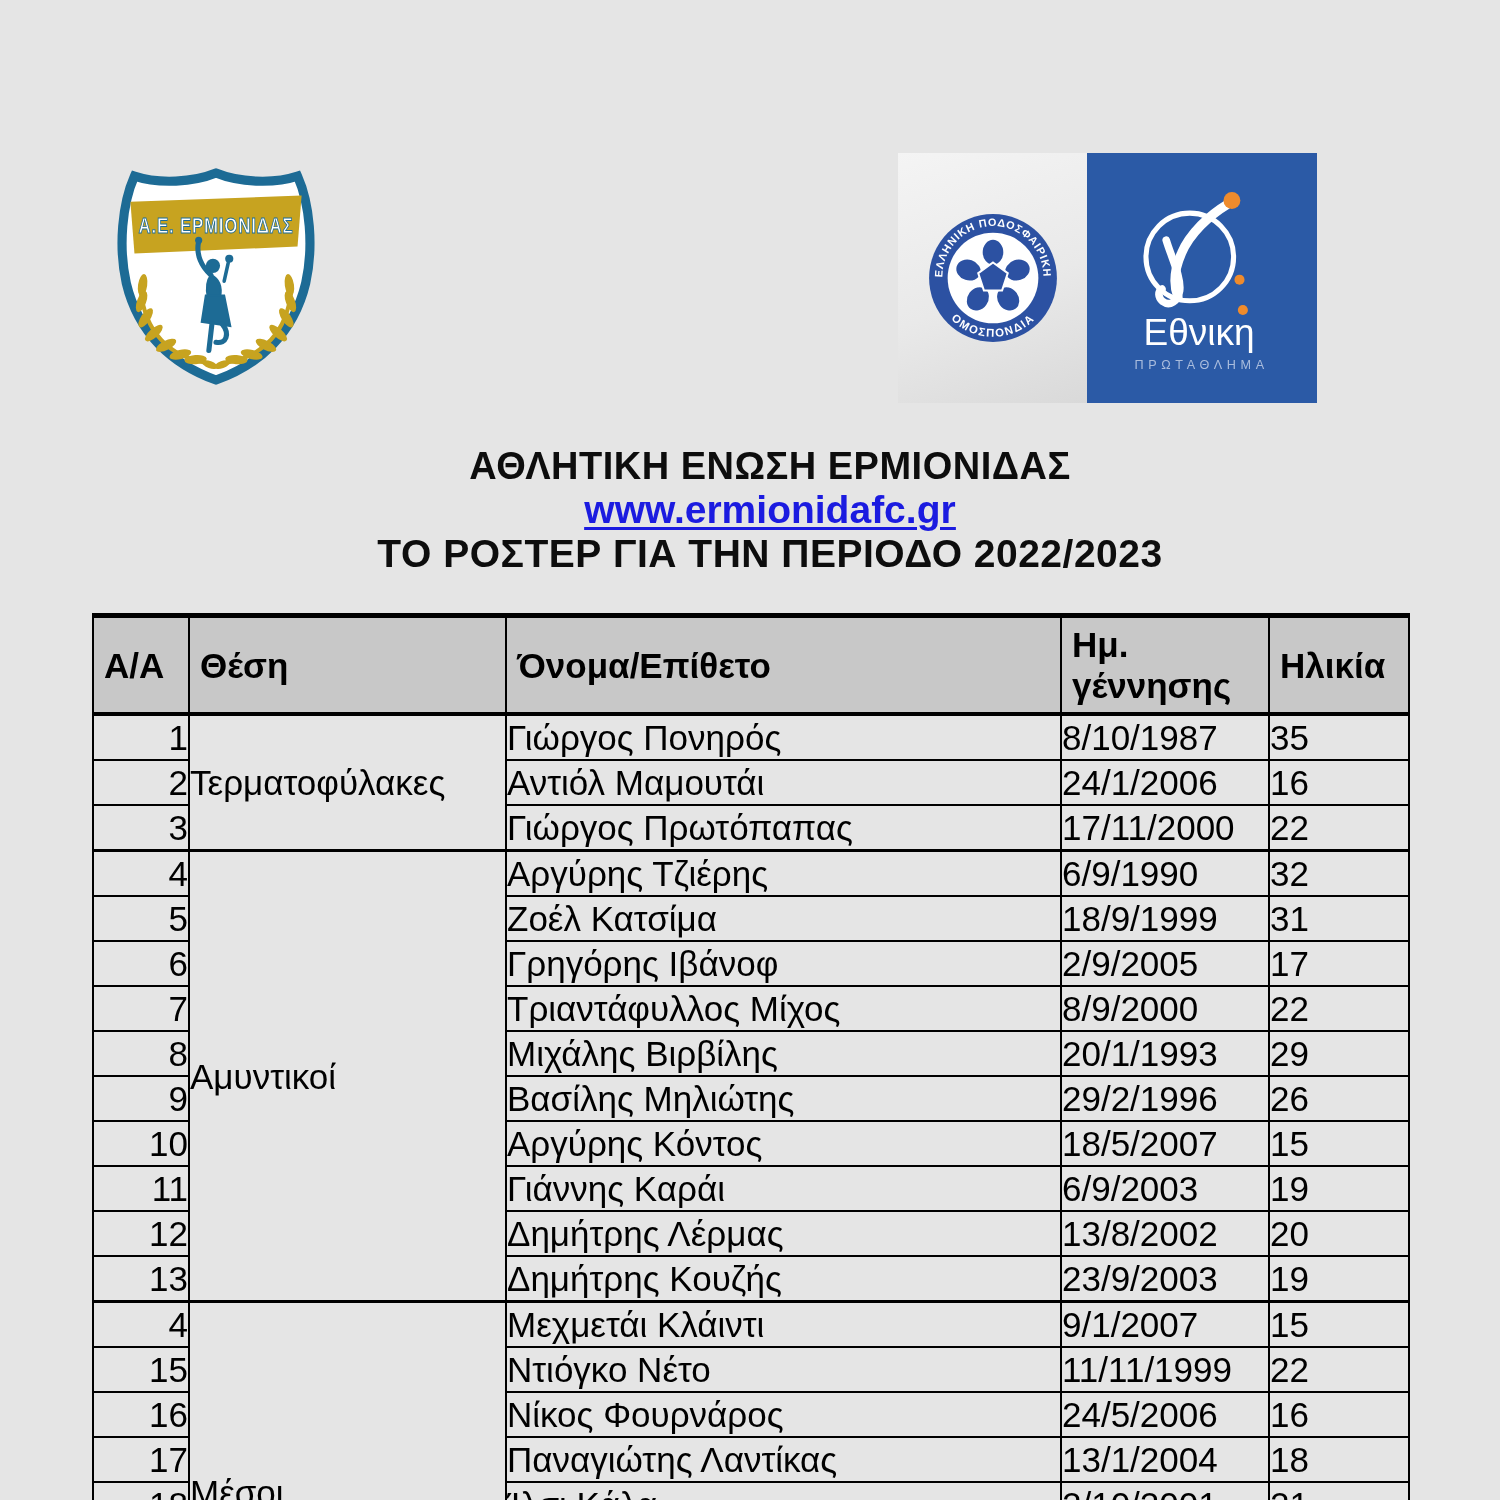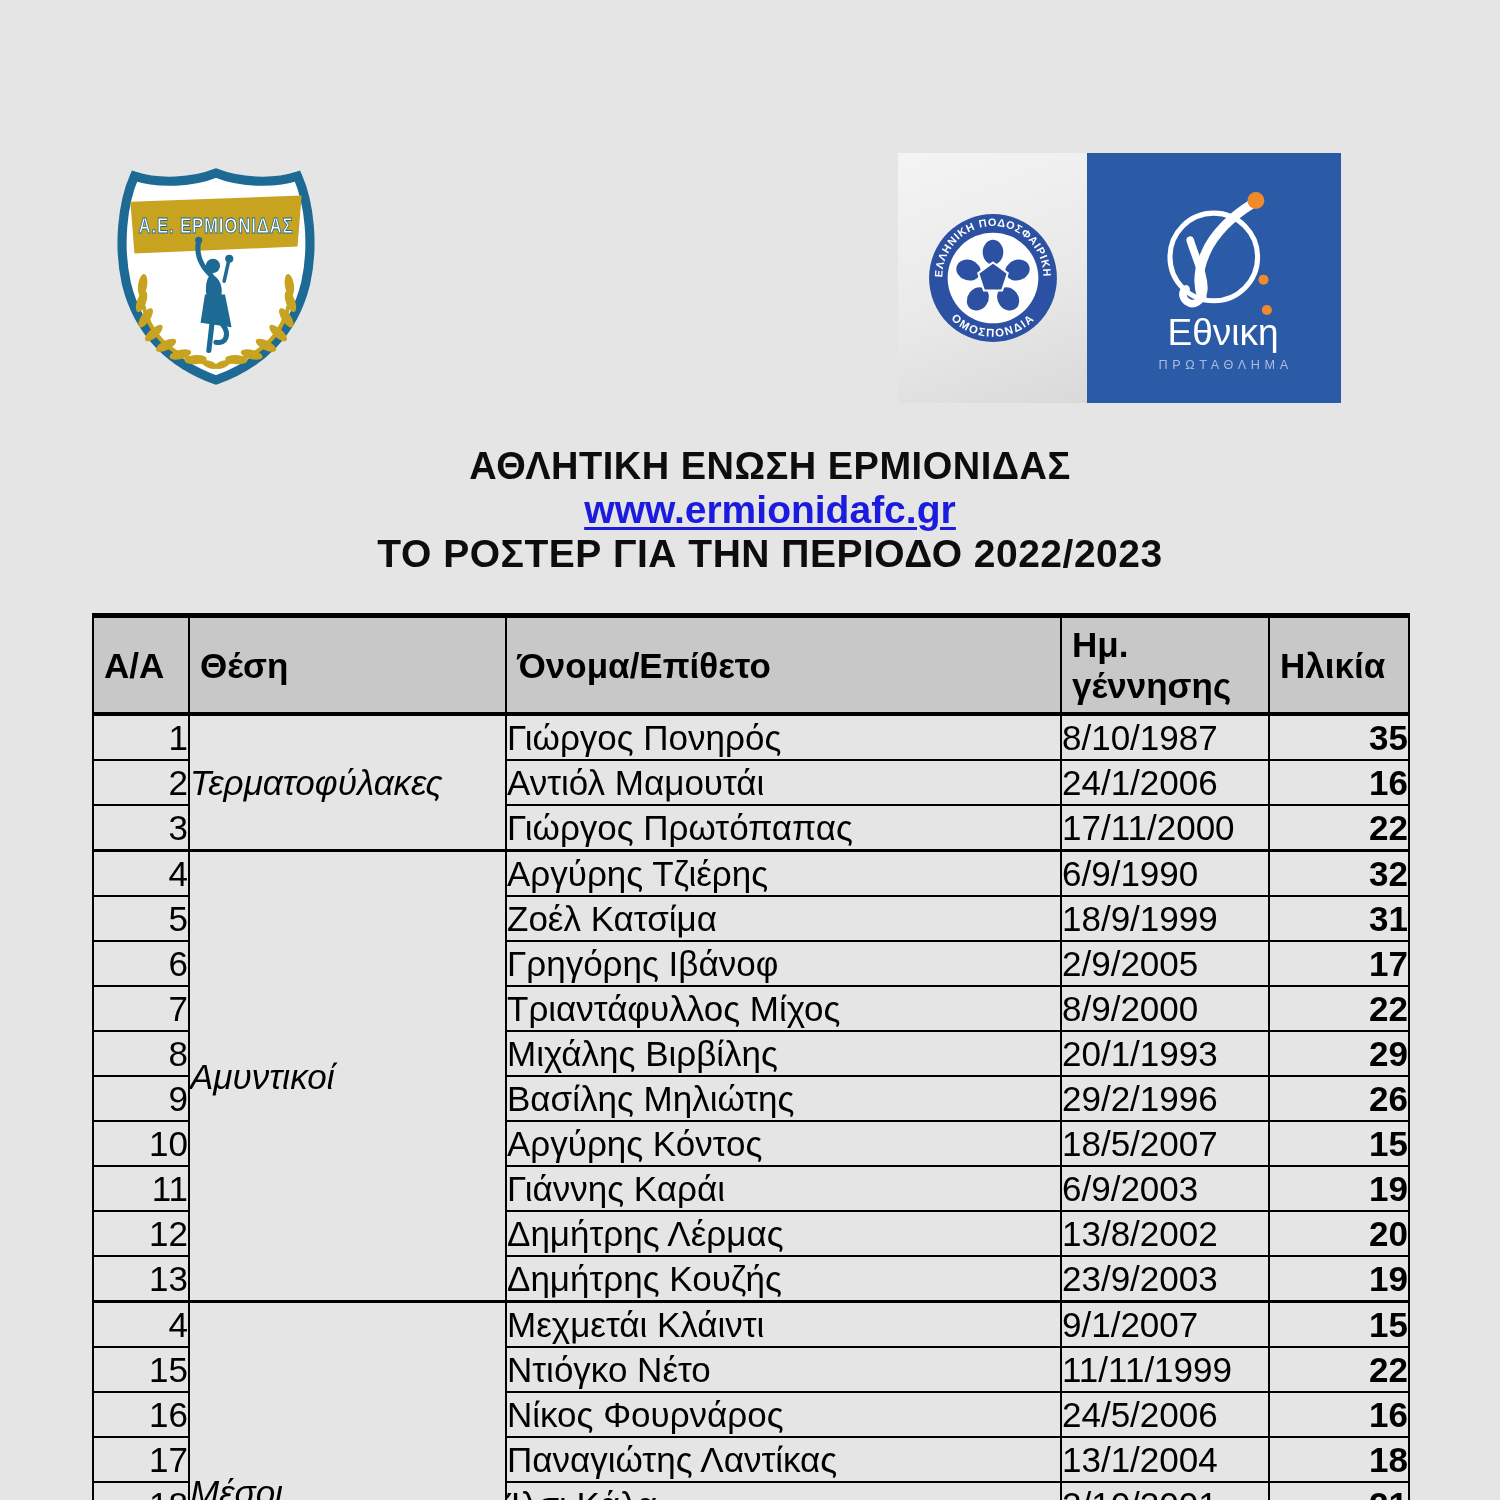--- a/index.html
+++ b/index.html
@@ -21,21 +21,21 @@
     width: 462px; height: 250px; display: flex;
   }
   .epo-panel {
     width: 189px; height: 250px;
     background: linear-gradient(160deg, #f4f4f4 0%, #e9e9e9 55%, #d9d9d9 100%);
     display: flex; align-items: center; justify-content: center;
   }
   .gamma-panel {
     width: 230px; height: 250px;
     background: #2b5aa6;
-    display: flex; align-items: center; justify-content: center; padding-left: 24px;
+    display: flex; align-items: center; justify-content: center;
   }
 
   
   .titles {
     position: absolute; left: 20px; top: 444px; width: 1500px;
     text-align: center; font-weight: bold; line-height: 44px;
   }
   .title-club   { font-size: 38px; color: #0d0d0d; letter-spacing: 0.5px; }
   .title-site a, .title-site {
     font-size: 39px; color: #1b1be0;
@@ -60,25 +60,25 @@
     line-height: 41px; height: 74px;
     vertical-align: middle;
   }
   table.roster td {
     border: 2px solid #000;
     height: 43px; line-height: 43px;
     padding: 0; overflow: hidden; white-space: nowrap;
   }
   tr.group-start td { border-top: 3px solid #000; }
   td.cell-num  { text-align: right; padding-right: 13px; }
-  td.cell-pos  { text-align: left;  padding-left: 12px; vertical-align: middle; font-style: italic; }
+  td.cell-pos  { text-align: left;  padding-left: 12px; vertical-align: middle; }
   td.cell-pos.pos-bottom { vertical-align: bottom; padding-bottom: 12px; }
   td.cell-name { text-align: left;  padding-left: 10px; }
   td.cell-dob  { text-align: left; padding-right: 8px; }
-  td.cell-age  { text-align: right; padding-right: 12px; font-weight: bold; }
+  td.cell-age  { text-align: left; padding-right: 12px; }
 </style>
 </head>
 <body>
 
 <div class="page">
 
   <svg class="crest" viewBox="0 0 208 222">
     <path d="M104,12 C82,21 48,23 24,15 C12,42 8,84 16,120 C28,170 62,200 104,215 C146,200 180,170 192,120 C200,84 196,42 184,15 C160,23 126,21 104,12 Z" fill="#ffffff" stroke="#1d6b95" stroke-width="9"></path>
     <polygon points="20,40 188,34 184,84 24,91" fill="#c7a320"></polygon>
     <text x="104" y="71" text-anchor="middle" font-size="22" font-weight="bold" fill="#ffffff" stroke="#1d6b95" stroke-width="0.9" letter-spacing="1" textLength="152" lengthAdjust="spacingAndGlyphs">Α.Ε. ΕΡΜΙΟΝΙΔΑΣ</text>

